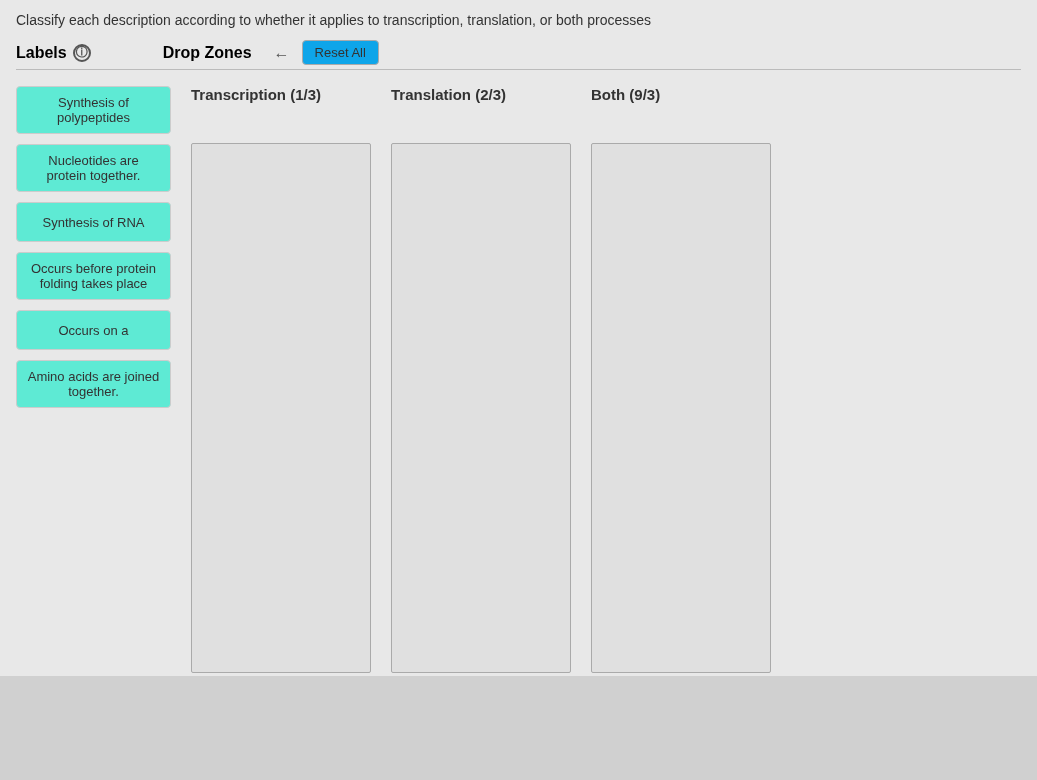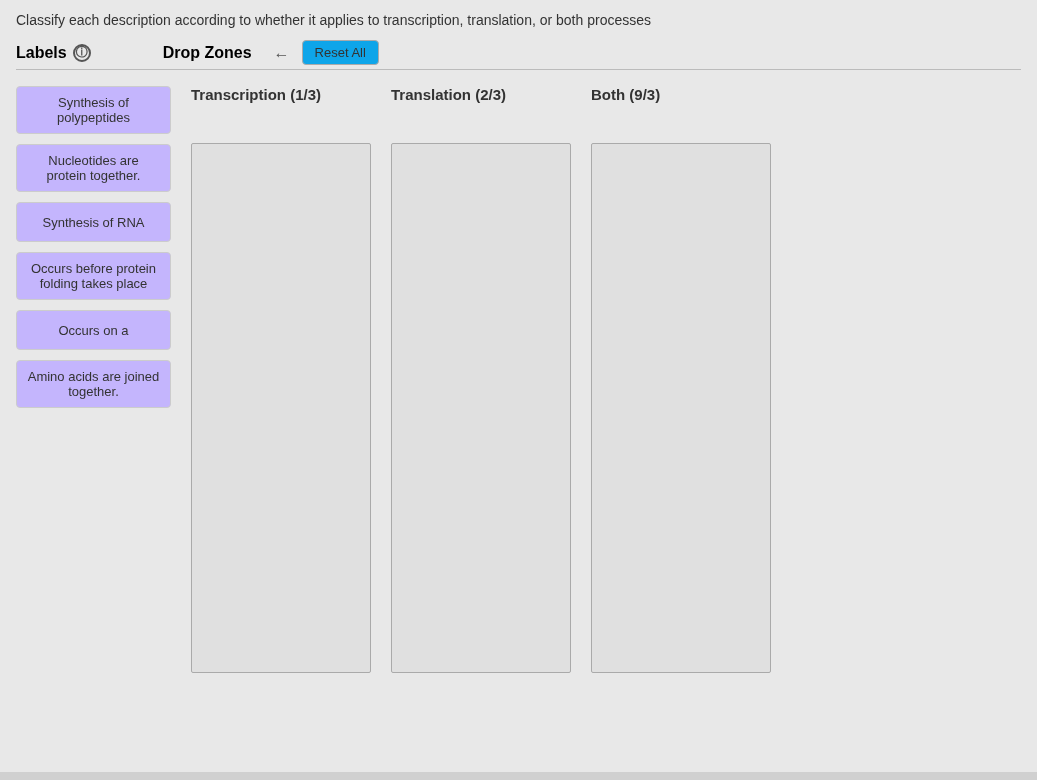--- a/index.html
+++ b/index.html
@@ -10,21 +10,21 @@
     body {
       font-family: Arial, sans-serif;
       background: #d0d0d0;
       width: 1037px;
       height: 780px;
       overflow: hidden;
       position: relative;
     }
     .page-container {
       width: 1037px;
-      height: 772px;
+      height: 676px;
       background: #e8e8e8;
       padding: 12px 16px;
       position: relative;
     }
     .instruction-text {
       font-size: 14px;
       color: #333;
       margin-bottom: 12px;
       font-weight: normal;
     }
@@ -83,21 +83,21 @@
       height: calc(100% - 80px);
     }
     .labels-panel {
       width: 155px;
       display: flex;
       flex-direction: column;
       gap: 10px;
       flex-shrink: 0;
     }
     .label-card {
-      background: #c4b5fd;
+      background: #5eead4;
       border: 1px solid #ccc;
       border-radius: 4px;
       padding: 8px 10px;
       text-align: center;
       font-size: 13px;
       color: #333;
       cursor: grab;
       min-height: 40px;
       display: flex;
       align-items: center;

